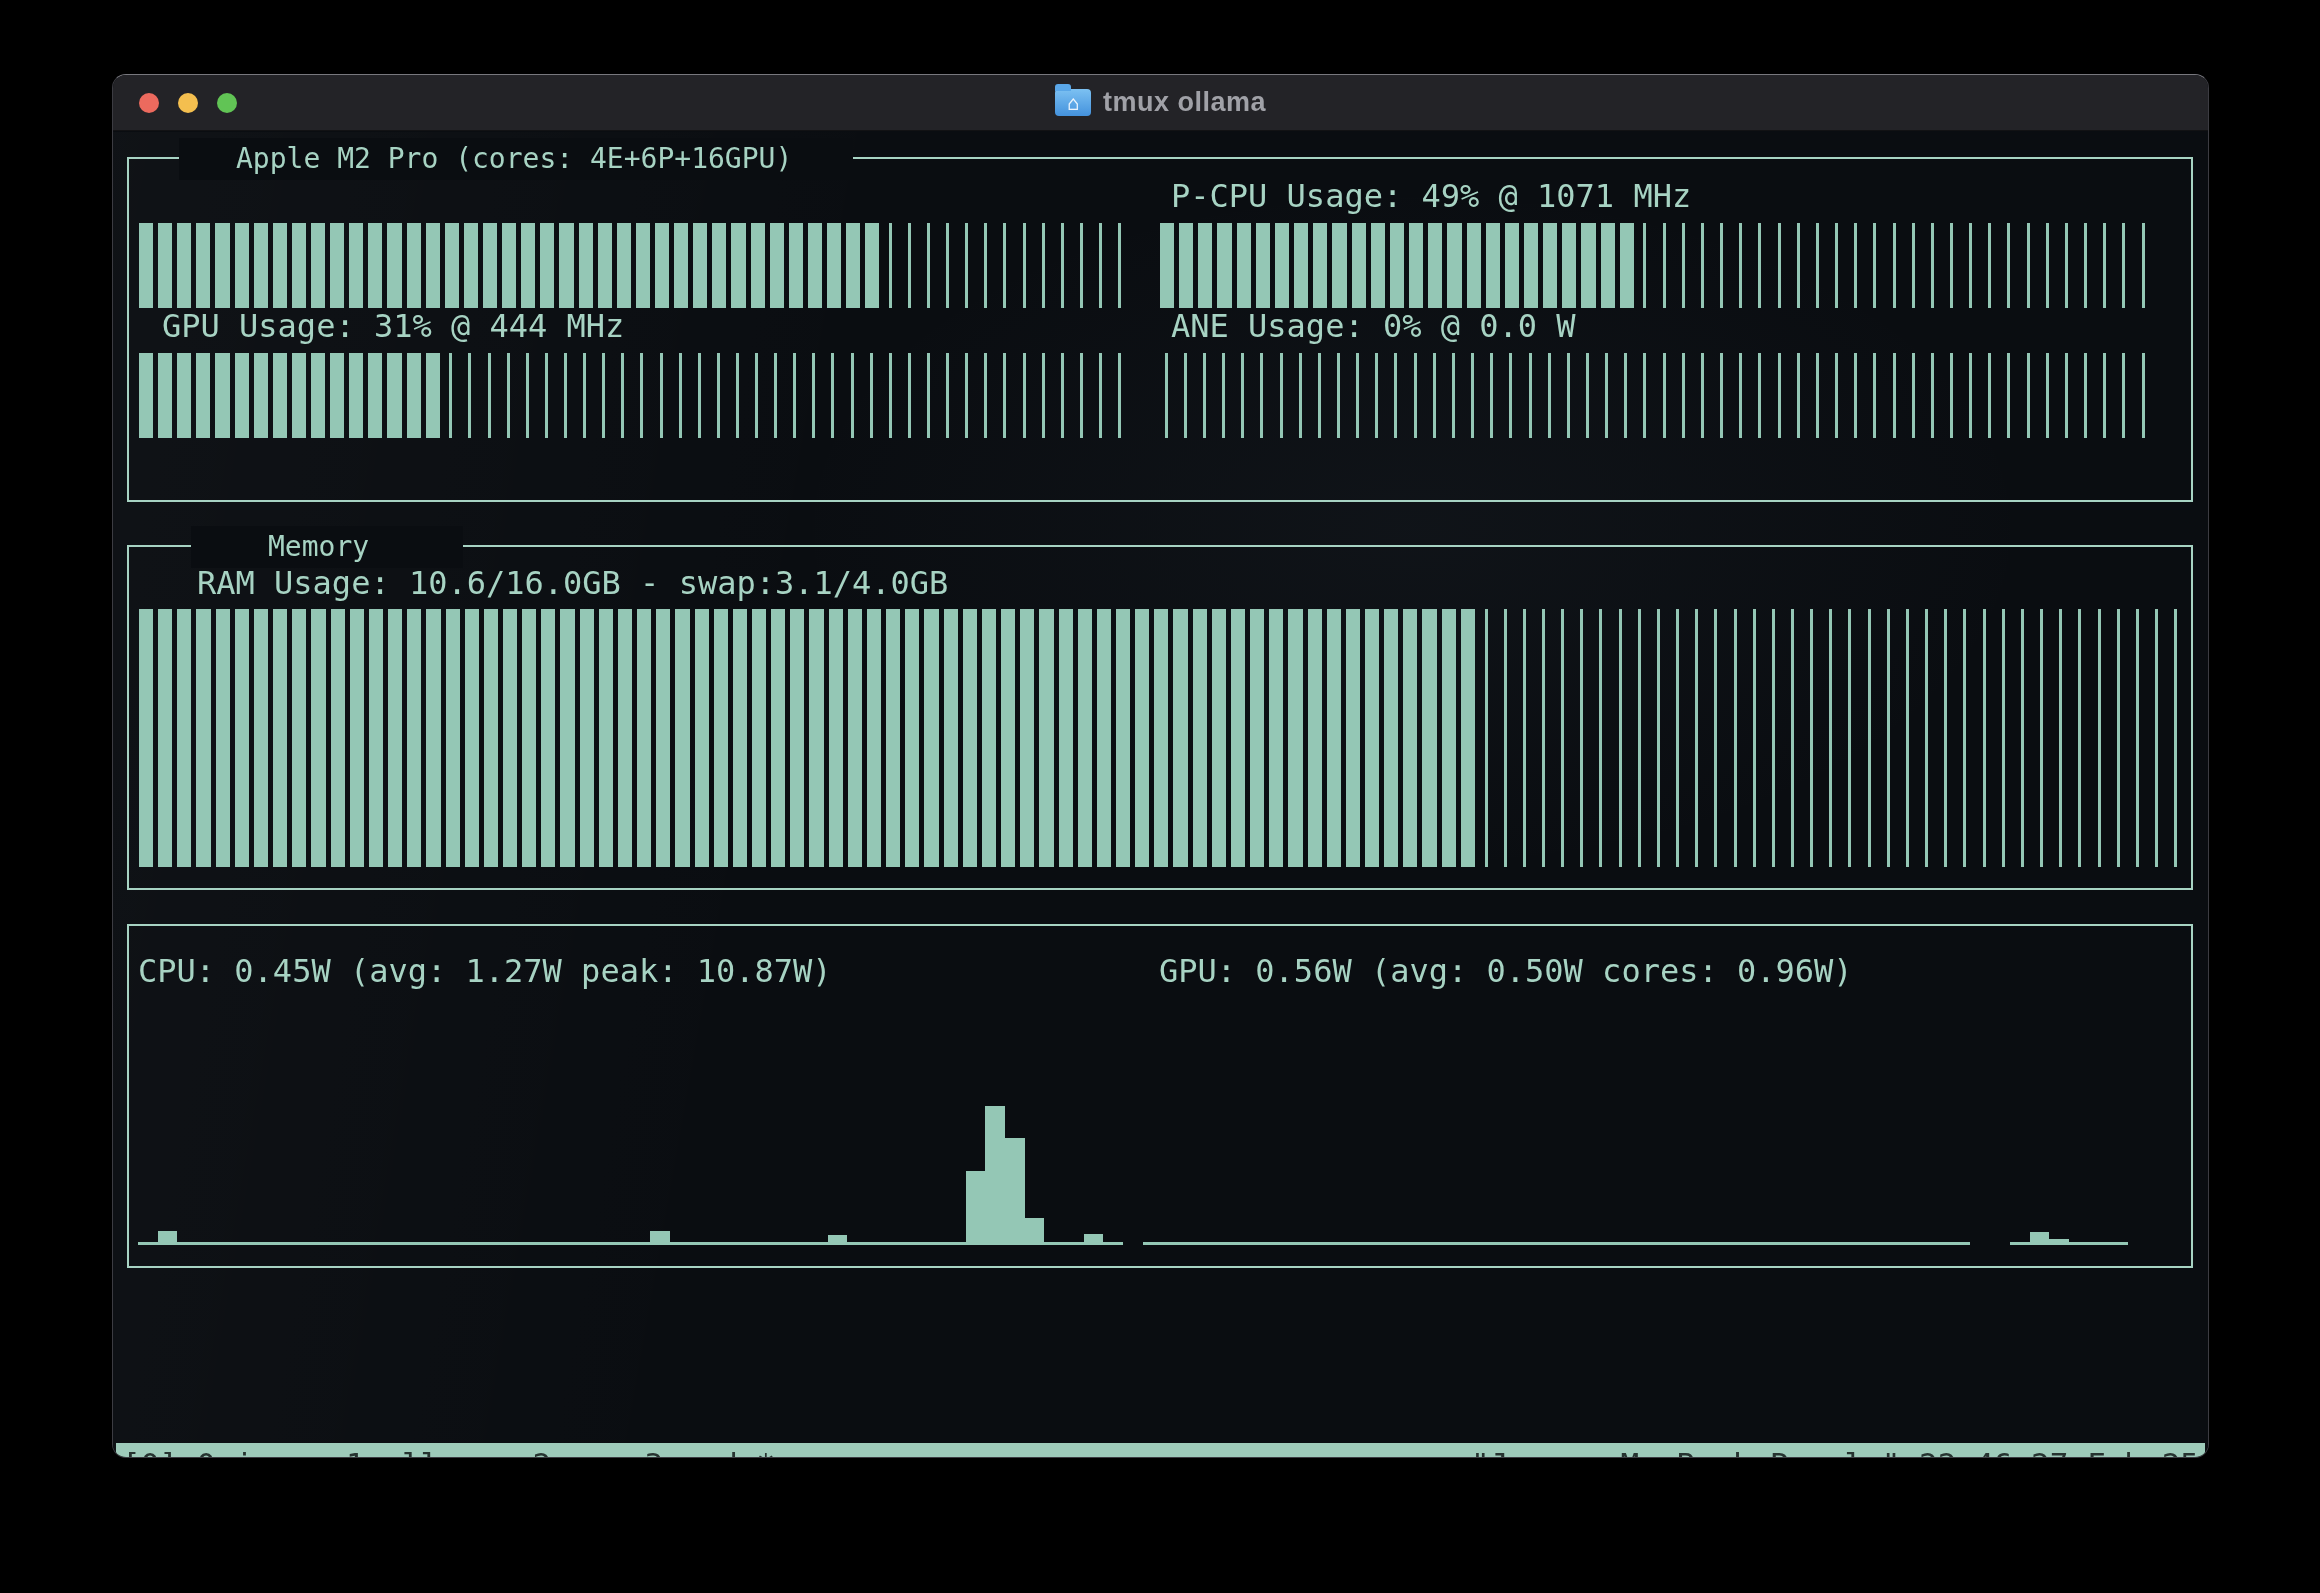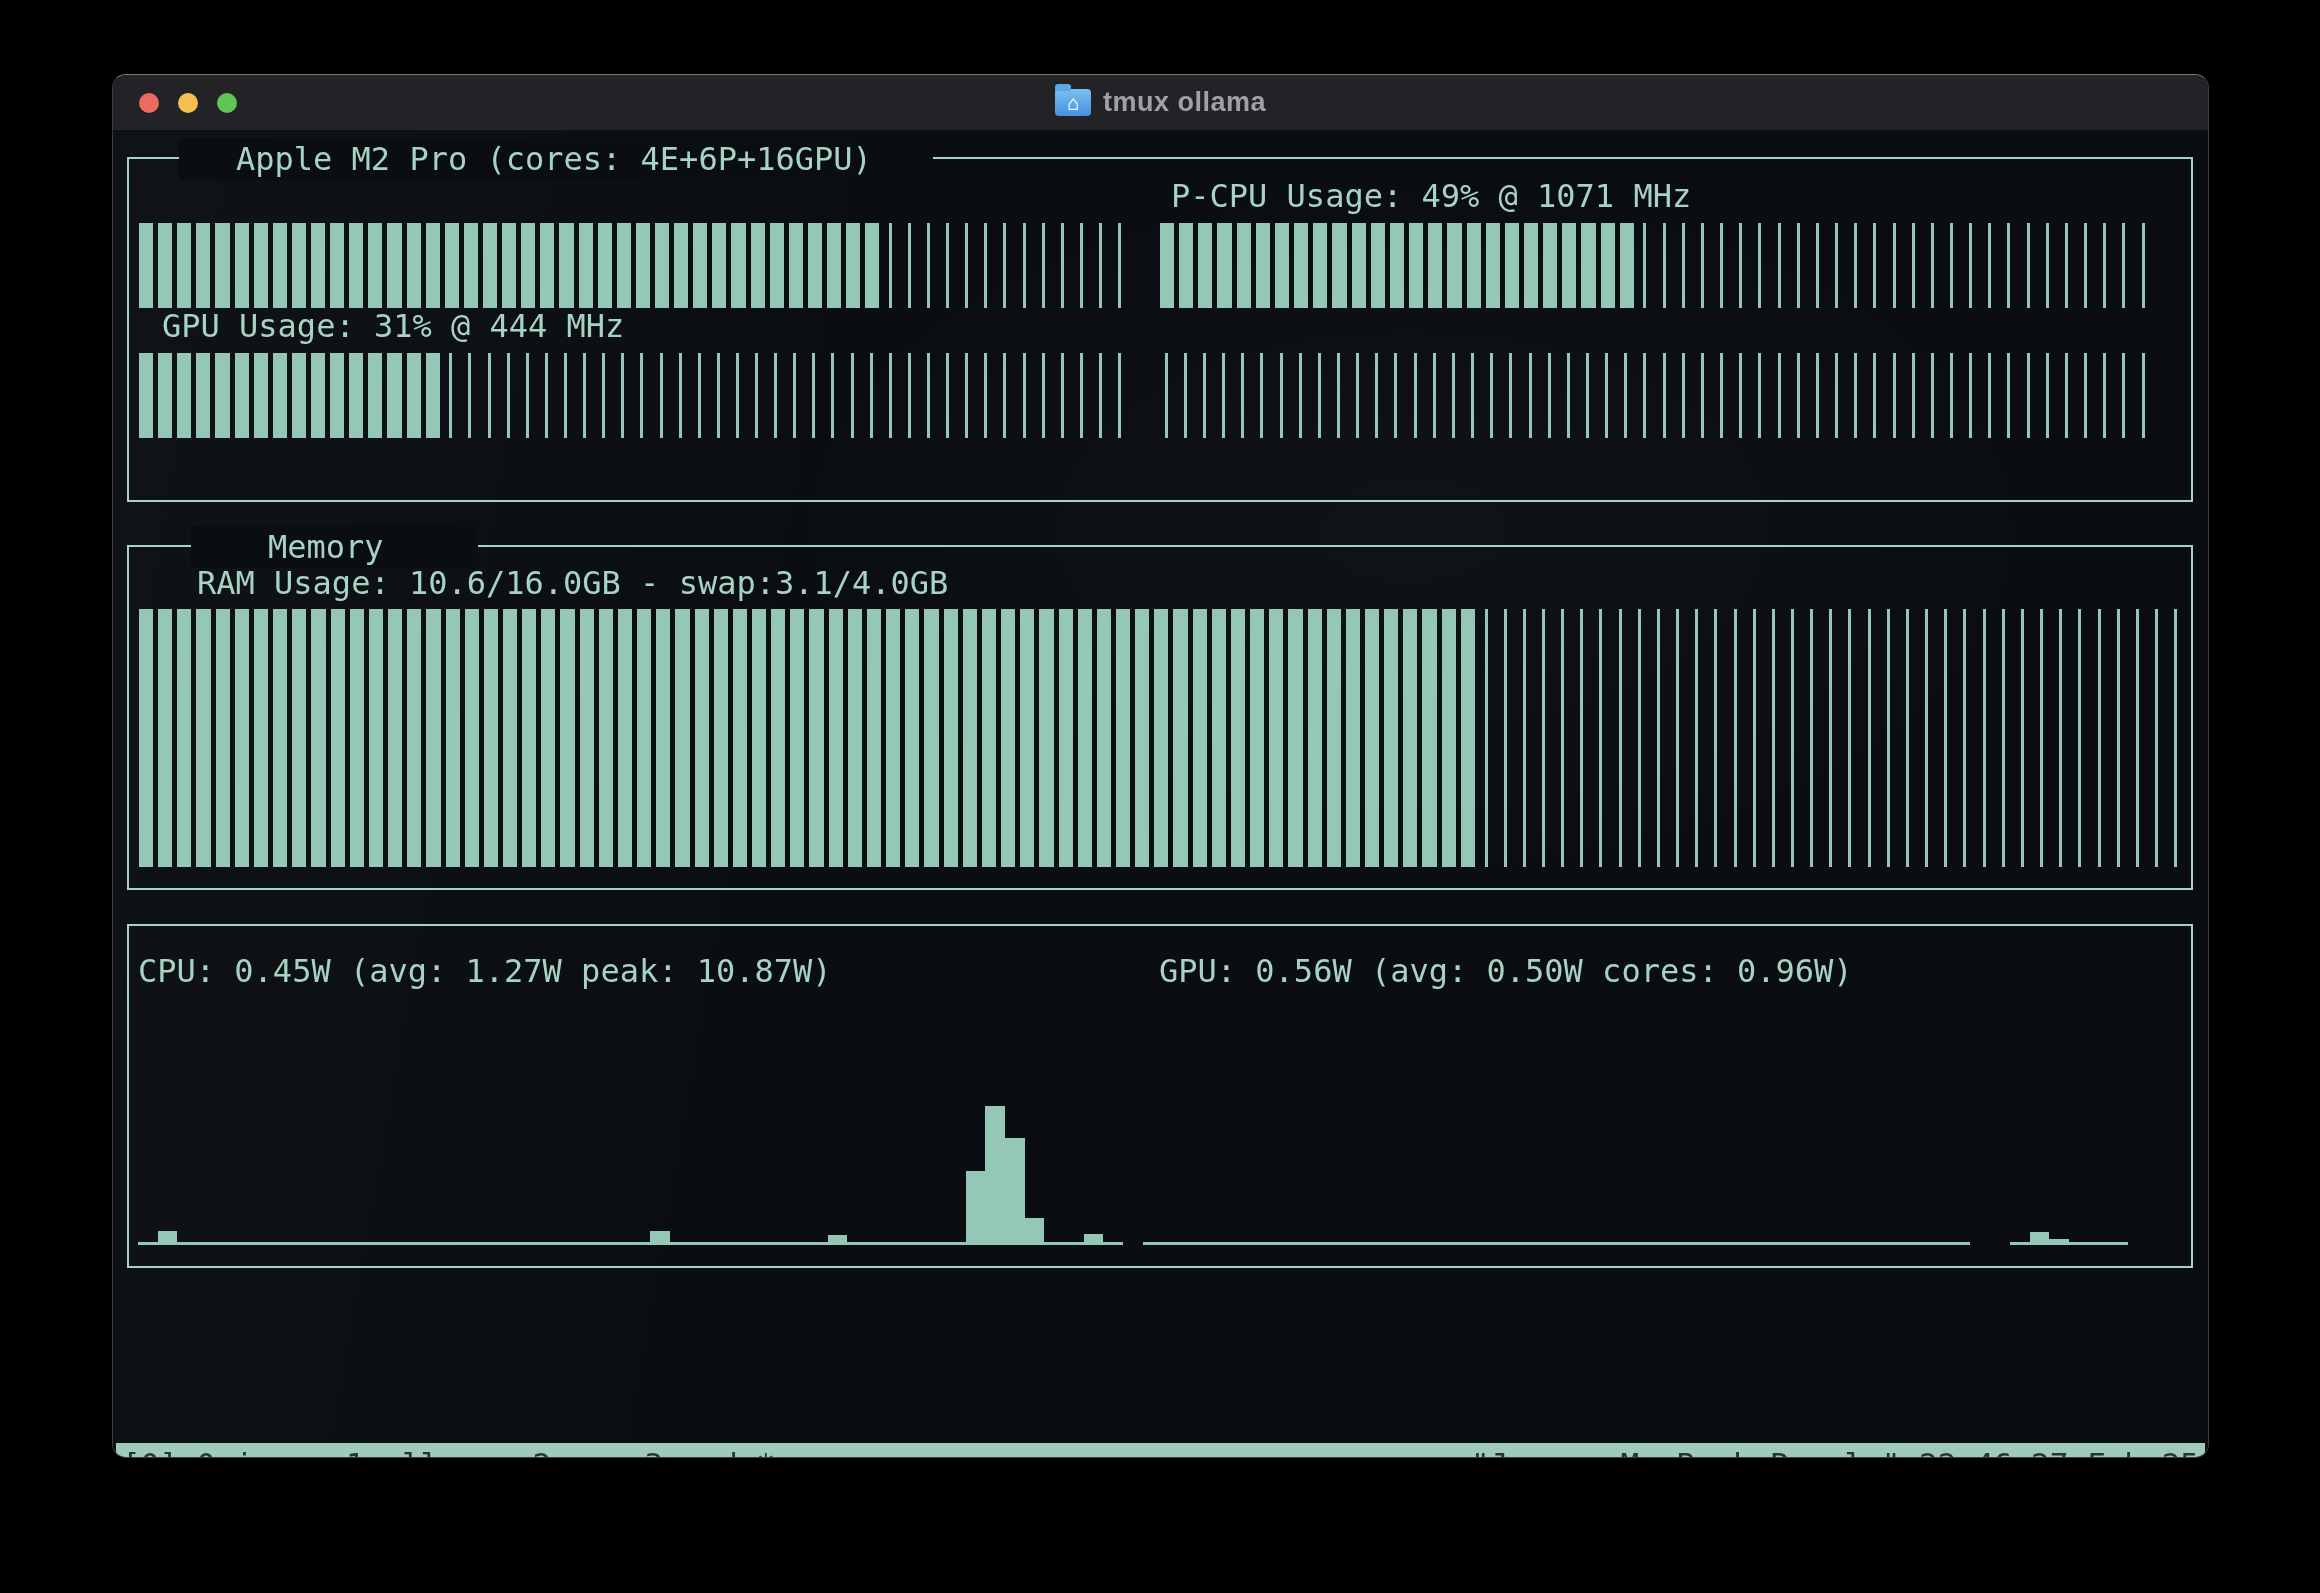--- a/index.html
+++ b/index.html
@@ -57,21 +57,21 @@
   .box{
     position:absolute;left:14px;width:2066px;
     border:2px solid var(--fg);
   }
   .box1{top:25px;height:345px;}
   .box2{top:413px;height:345px;}
   .box3{top:792px;height:344px;}
   .legend{
     position:absolute;top:-21px;height:42px;line-height:42px;
     background:var(--term-bg);color:var(--fg);
-    font-size:32px;white-space:pre;
+    font-size:28px;white-space:pre;
   }
   .box1 .legend{left:50px;padding:0 61px 0 57px;}
   .box2 .legend{left:62px;padding:0 94px 0 77px;}
   .box3 .legend{left:31px;padding:0 77px 0 38px;}
 
   .tlabel{position:absolute;font-size:32px;color:var(--fg);white-space:pre;}
 
   .gauge{position:absolute;display:flex;}
   .gauge .cell{position:relative;flex:1;}
   .gauge .cell.fill::after{
@@ -224,20 +224,21 @@
           <div class="cell empty"></div>
           <div class="cell empty"></div>
           <div class="cell empty"></div>
           <div class="cell empty"></div>
           <div class="cell empty"></div>
           <div class="cell empty"></div>
           <div class="cell empty"></div>
           <div class="cell empty"></div>
         </div>
       <div class="tlabel" style="left:33px;top:148px;">GPU Usage: 31% @ 444 MHz</div>
+      <div class="tlabel" style="left:1042px;top:148px;">ANE Usage: 0% @ 0.0 W</div>
       <div class="gauge g-gpu">
           <div class="cell fill"></div>
           <div class="cell fill"></div>
           <div class="cell fill"></div>
           <div class="cell fill"></div>
           <div class="cell fill"></div>
           <div class="cell fill"></div>
           <div class="cell fill"></div>
           <div class="cell fill"></div>
           <div class="cell fill"></div>

